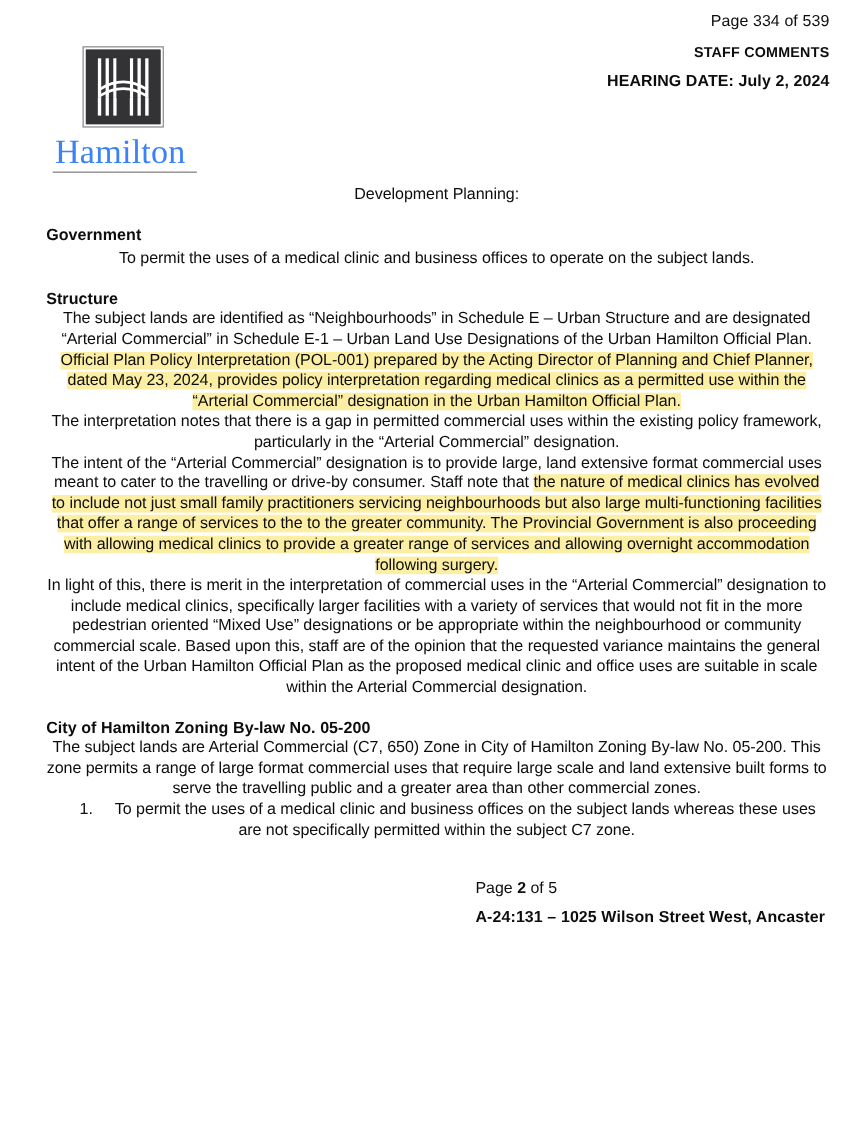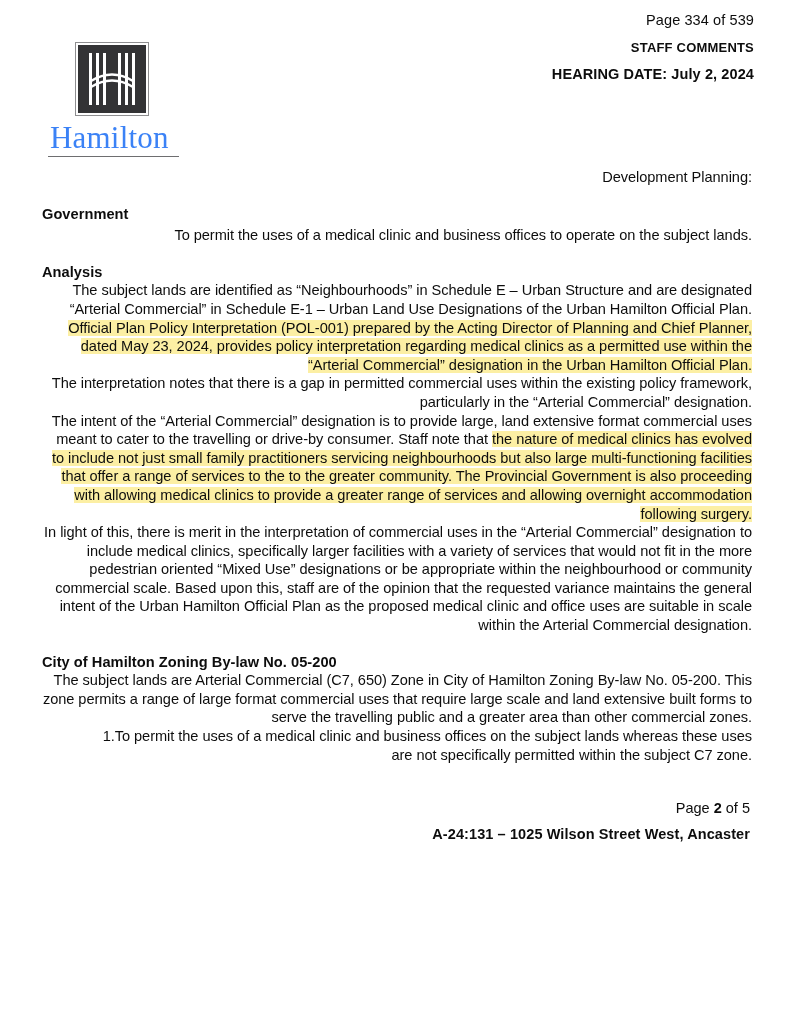--- a/index.html
+++ b/index.html
@@ -95,21 +95,21 @@
   .content {
     position: absolute;
     top: 168px;
     left: 42px;
     width: 710px;
   }
   p.body {
     font-size: 14.6px;
     line-height: 18.6px;
     margin: 0;
-    text-align: right;
+    text-align: center;
     letter-spacing: -0.05px;
   }
   p.body.gap   { margin-top: 0; }
   p.body.gap-s { margin-top: 3px; }
   h2.heading {
     font-size: 14.6px;
     line-height: 18.6px;
     font-weight: bold;
     margin: 0;
     letter-spacing: 0.05px;
@@ -123,21 +123,21 @@
   }
 
   .numbered { }
   .num-label { display: inline-block; width: 52px; }
 
   
   .footer {
     position: absolute;
     right: 37px;
     bottom: 27px;
-    text-align: right;
+    text-align: left;
     line-height: 1.0;
   }
   .ftr-page {
     font-size: 14.5px;
     margin-bottom: 11px;
     white-space: nowrap;
   }
   .ftr-page b { font-weight: bold; }
   .ftr-file {
     font-size: 14.5px;
@@ -193,21 +193,21 @@
 
   </div>
 
   <div class="content">
 
     <p class="body">Development Planning:</p>
 
     <h2 class="heading gap">Government</h2>
     <p class="body gap-s">To permit the uses of a medical clinic and business offices to operate on the subject lands.</p>
 
-    <h2 class="heading gap">Analysis</h2>
+    <h2 class="heading gap">Structure</h2>
 
 
     <p class="body gap"><span>The subject lands are identified as “Neighbourhoods” in Schedule E – Urban Structure and are designated “Arterial Commercial” in Schedule E-1 – Urban Land Use Designations of the Urban Hamilton Official Plan. </span><span class="hl">Official Plan Policy Interpretation (POL-001) prepared by the Acting Director of Planning and Chief Planner, dated May 23, 2024, provides policy interpretation regarding medical clinics as a permitted use within the “Arterial Commercial” designation in the Urban Hamilton Official Plan.</span></p>
 
     <p class="body gap">The interpretation notes that there is a gap in permitted commercial uses within the existing policy framework, particularly in the “Arterial Commercial” designation.</p>
 
     <p class="body gap"><span>The intent of the “Arterial Commercial” designation is to provide large, land extensive format commercial uses meant to cater to the travelling or drive-by consumer. Staff note that </span><span class="hl">the nature of medical clinics has evolved to include not just small family practitioners servicing neighbourhoods but also large multi-functioning facilities that offer a range of services to the to the greater community. The Provincial Government is also proceeding with allowing medical clinics to provide a greater range of services and allowing overnight accommodation following surgery.</span></p>
 
     <p class="body gap">In light of this, there is merit in the interpretation of commercial uses in the “Arterial Commercial” designation to include medical clinics, specifically larger facilities with a variety of services that would not fit in the more pedestrian oriented “Mixed Use” designations or be appropriate within the neighbourhood or community commercial scale. Based upon this, staff are of the opinion that the requested variance maintains the general intent of the Urban Hamilton Official Plan as the proposed medical clinic and office uses are suitable in scale within the Arterial Commercial designation.</p>
 

